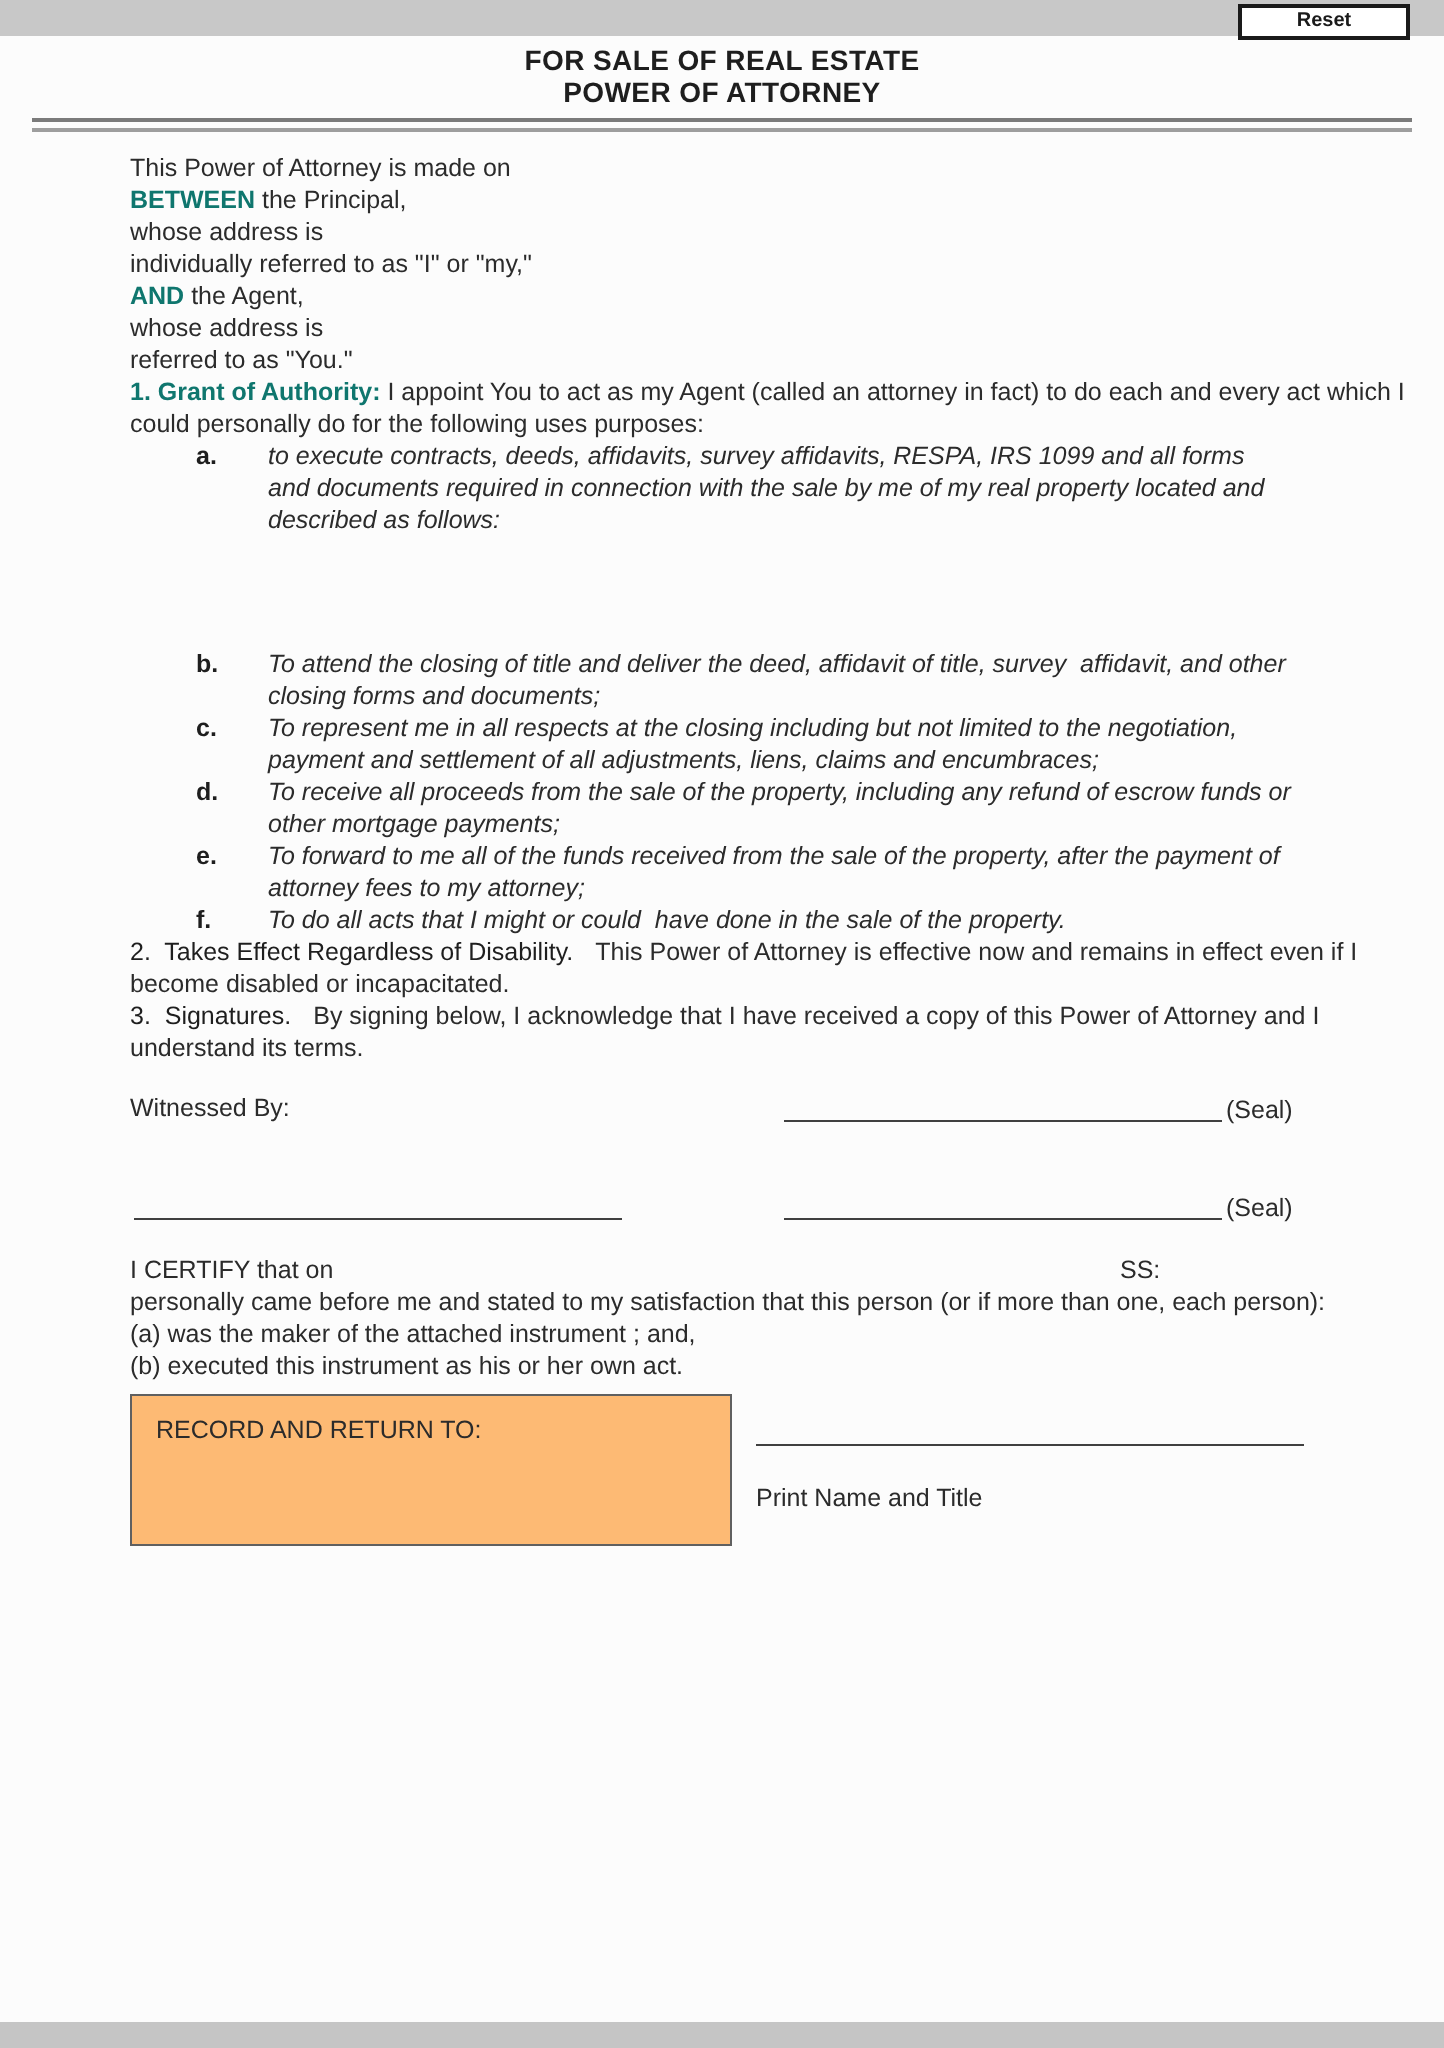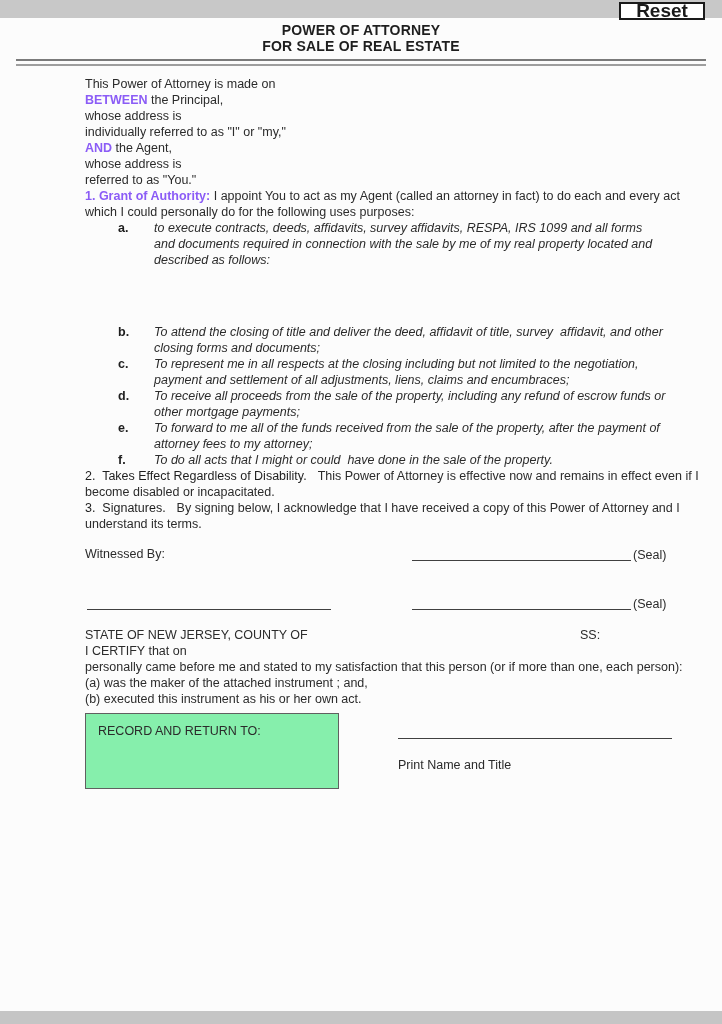--- a/index.html
+++ b/index.html
@@ -7,32 +7,32 @@
     position:relative;width:722px;height:1024px;margin:0 auto;
     background:#fcfcfc;overflow:hidden;
     font-family:"Liberation Sans",sans-serif;
     font-size:12.5px;line-height:16px;color:#2b2b2b;
   }
   
   .topbar{position:absolute;top:0;left:0;right:0;height:18px;background:#c8c8c8;}
   .reset-btn{
     position:absolute;top:2px;right:17px;width:86px;height:18px;
     background:#ffffff;border:2px solid #1a1a1a;border-radius:0;
-    font-family:"Liberation Sans",sans-serif;font-weight:bold;font-size:19px;
+    font-family:"Liberation Sans",sans-serif;font-weight:bold;font-size:10px;
     line-height:12px;padding:0;color:#1a1a1a;cursor:pointer;
   }
   
   .titleblock{padding-top:22px;text-align:center;font-weight:bold;
     font-size:14px;line-height:16px;color:#1e1e1e;letter-spacing:.2px;}
   .rule{margin:5px 16px 0 16px;height:3px;
     border-top:2px solid #7b7b7b;border-bottom:2px solid #9e9e9e;}
   
-  .content{padding:10px 18px 0 65px;margin-left:20px;}
+  .content{padding:10px 18px 0 65px;}
   .content p{margin:0;}
-  b{color:#8b5cf6;}
+  b{color:#0f766e;}
   .mb14{margin-bottom:14px;} .mb52{margin-bottom:52px;} .mb42{margin-bottom:42px;}
   .mb6{margin-bottom:6px;}  .mb4{margin-bottom:4px;}
   .item{display:flex;}
   .item .letter{font-weight:bold;margin-left:33px;width:36px;flex:none;color:#1e1e1e;}
   .item .itext{width:512px;white-space:pre-wrap;font-style:italic;}
   .gap-after{margin-bottom:56px;}
   .sec{margin-top:28px;}
   .sec3{margin-top:18px;}
   .sec-h{font-weight:normal;color:#1e1e1e;white-space:pre-wrap;margin-right:11px;}
   
@@ -41,39 +41,39 @@
   .sig-line{position:absolute;bottom:3px;height:0;border-bottom:1.5px solid #404040;}
   .line-right{left:327px;width:219px;}
   .line-left{left:2px;width:244px;}
   .seal{position:absolute;left:548px;bottom:1px;}
   
   .staterow{position:relative;margin-top:14px;}
   .ss{position:absolute;left:495px;top:0;}
   .personally{margin-top:18px;}
   
   .footer{position:relative;height:80px;margin-top:6px;}
-  .record-box{position:absolute;left:0;top:0;width:254px;height:76px;
-    border:1.5px solid #606060;box-sizing:border-box;padding:9px 0 0 12px;background:#86efac;}
+  .record-box{position:absolute;left:0;top:0;width:301px;height:76px;
+    border:1.5px solid #606060;box-sizing:border-box;padding:9px 0 0 12px;background:#fdba74;}
   .print-line{position:absolute;left:313px;top:25px;width:274px;height:0;
     border-bottom:1.5px solid #404040;}
   .print-label{position:absolute;left:313px;top:44px;}
   .bottombar{position:absolute;left:0;bottom:0;width:100%;height:13px;background:#c5c5c5;}
 </style>
 </head>
 <body>
 
 <div class="page">
 
   <div class="topbar">
     <button class="reset-btn">Reset</button>
   </div>
 
   <div class="titleblock">
+    <div>FOR SALE OF REAL ESTATE</div>
     <div>POWER OF ATTORNEY</div>
-    <div>FOR SALE OF REAL ESTATE</div>
   </div>
   <div class="rule"></div>
 
   <div class="content">
 
     <p class="mb14">
       <span>This Power of Attorney is made on</span><br>
       <b>BETWEEN</b><span> the Principal,</span>
     </p>
 
@@ -137,21 +137,20 @@
       <span class="seal">(Seal)</span>
     </div>
 
     <div class="sigrow row2">
       <span class="sig-line line-left"></span>
       <span class="sig-line line-right"></span>
       <span class="seal">(Seal)</span>
     </div>
 
     <div class="staterow">
-      <span>STATE OF NEW JERSEY, COUNTY OF</span>
       <span class="ss">SS:</span>
     </div>
     <p>
       <span>I CERTIFY that on</span>
     </p>
 
     <p class="personally">
       <span>personally came before me and stated to my satisfaction that this person (or if more than one, each person):</span><br>
       <span>(a) was the maker of the attached instrument ; and,</span><br>
       <span>(b) executed this instrument as his or her own act.</span>

